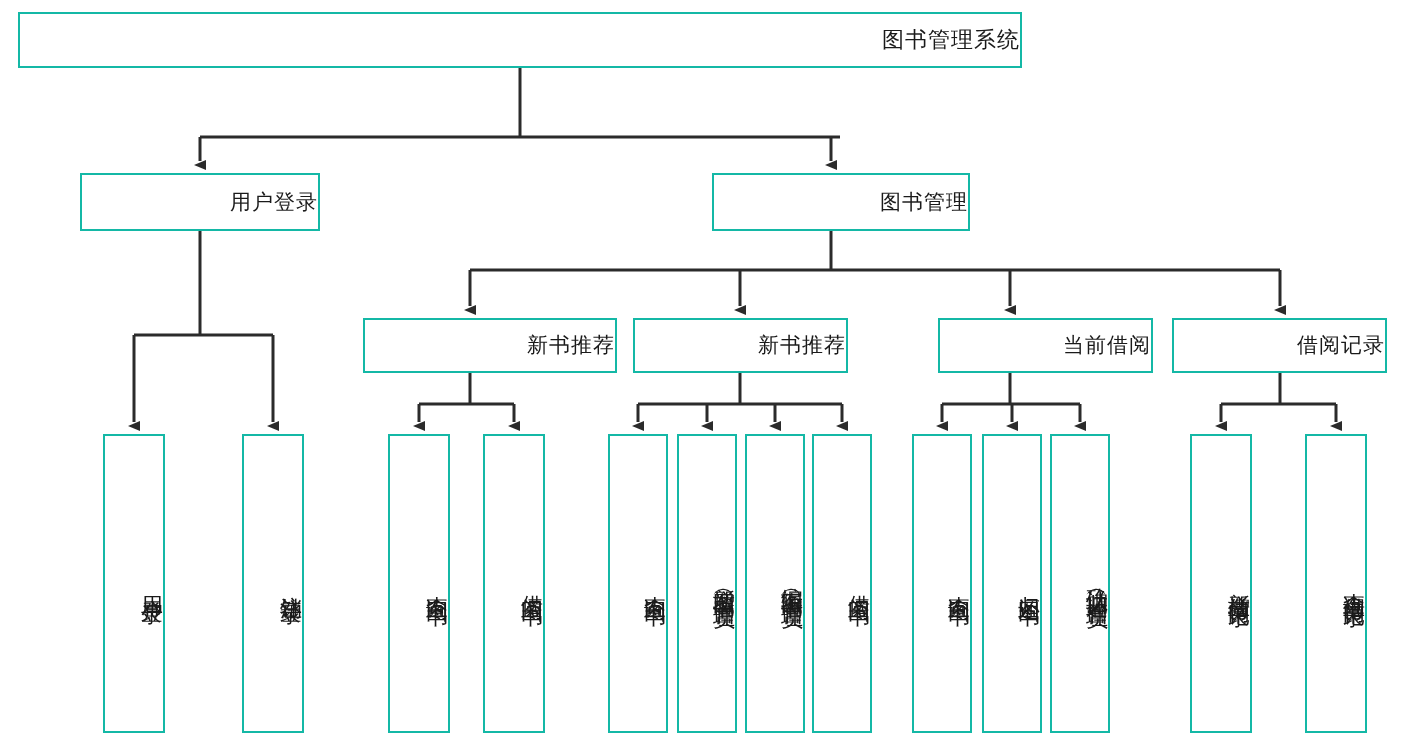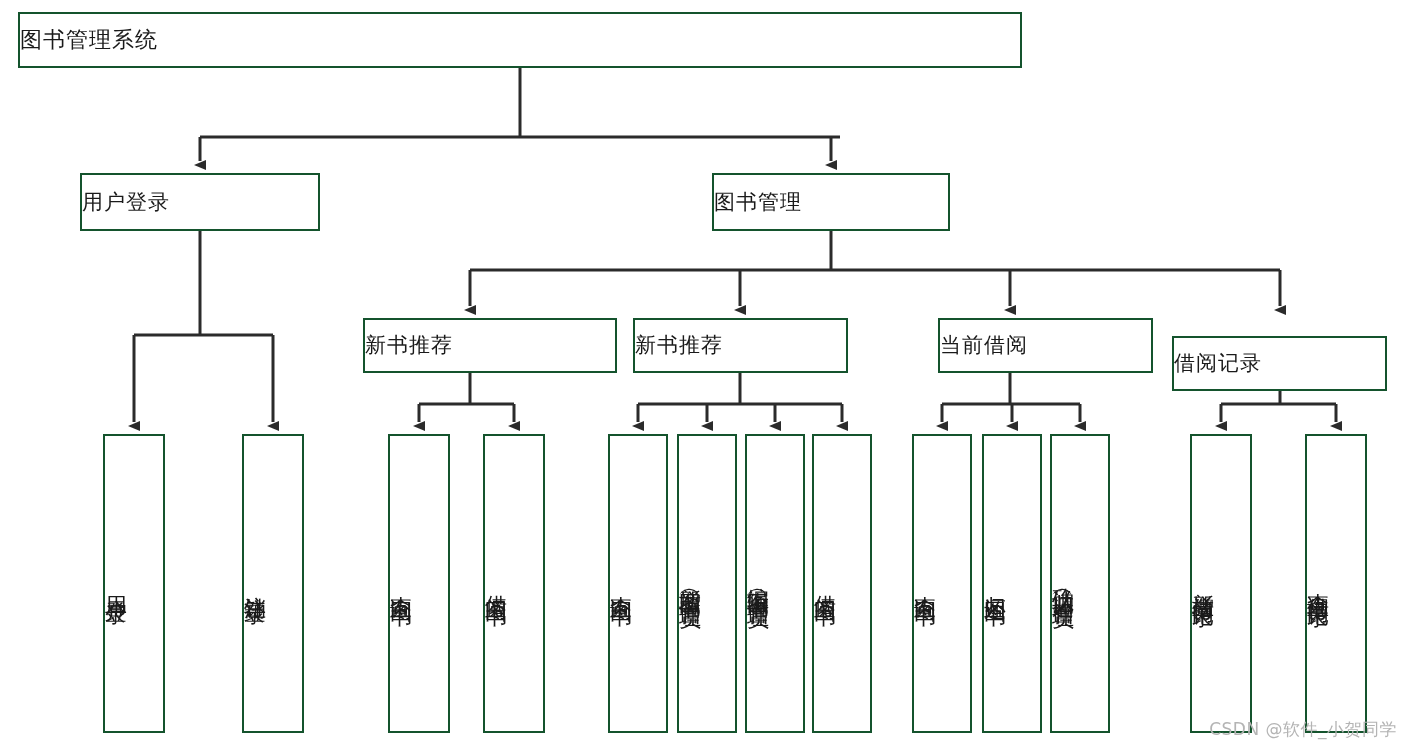--- a/index.html
+++ b/index.html
@@ -8,25 +8,25 @@
     background:#ffffff;
     font-family:"DejaVu Sans","Liberation Sans",sans-serif;
     overflow:hidden;
   }
   #diagram{position:relative;width:1405px;height:747px;}
   svg.edges{position:absolute;left:0;top:0;width:1405px;height:747px;}
 
   .node{
     position:absolute;
     box-sizing:border-box;
-    border:2px solid #14532d;
+    border:2px solid #14b8a6;
     background:#ffffff;
     display:flex;
     align-items:center;
-    justify-content:flex-start;
+    justify-content:flex-end;
     color:#1a1a1a;
   }
   .node .label{
     font-size:21px;
     line-height:1.18;
     letter-spacing:1px;
     white-space:nowrap;
   }
   .node.vertical .label{
     writing-mode:vertical-rl;
@@ -100,34 +100,34 @@
     </g>
   </svg>
 
   <div class="node root" style="left:18px;top:12px;width:1004px;height:56px;">
     <span class="label">图书管理系统</span>
   </div>
 
   <div class="node" style="left:80px;top:173px;width:240px;height:58px;">
     <span class="label">用户登录</span>
   </div>
-  <div class="node" style="left:712px;top:173px;width:238px;height:58px;">
+  <div class="node" style="left:712px;top:173px;width:258px;height:58px;">
     <span class="label">图书管理</span>
   </div>
 
   <div class="node" style="left:363px;top:318px;width:254px;height:55px;">
     <span class="label">新书推荐</span>
   </div>
   <div class="node" style="left:633px;top:318px;width:215px;height:55px;">
     <span class="label">新书推荐</span>
   </div>
   <div class="node" style="left:903px;top:318px;width:215px;height:55px;margin-left:35px;">
     <span class="label">当前借阅</span>
   </div>
-  <div class="node" style="left:1172px;top:336px;width:215px;height:55px;">
+  <div class="node" style="left:1172px;top:318px;width:215px;height:55px;">
     <span class="label">借阅记录</span>
   </div>
 
   <div class="node vertical" style="left:103px;top:434px;width:62px;height:299px;">
     <span class="label">用户登录</span>
   </div>
   <div class="node vertical" style="left:242px;top:434px;width:62px;height:299px;">
     <span class="label">注销登录</span>
   </div>
   <div class="node vertical" style="left:388px;top:434px;width:62px;height:299px;">
@@ -157,15 +157,14 @@
   <div class="node vertical" style="left:1050px;top:434px;width:60px;height:299px;">
     <span class="label">确认归还（管理员）</span>
   </div>
   <div class="node vertical" style="left:1190px;top:434px;width:62px;height:299px;">
     <span class="label">新增借阅记录</span>
   </div>
   <div class="node vertical" style="left:1305px;top:434px;width:62px;height:299px;">
     <span class="label">查询借阅记录</span>
   </div>
 
-  <div class="watermark">CSDN @软件_小贺同学</div>
 
 </div>
 
 </body></html>

